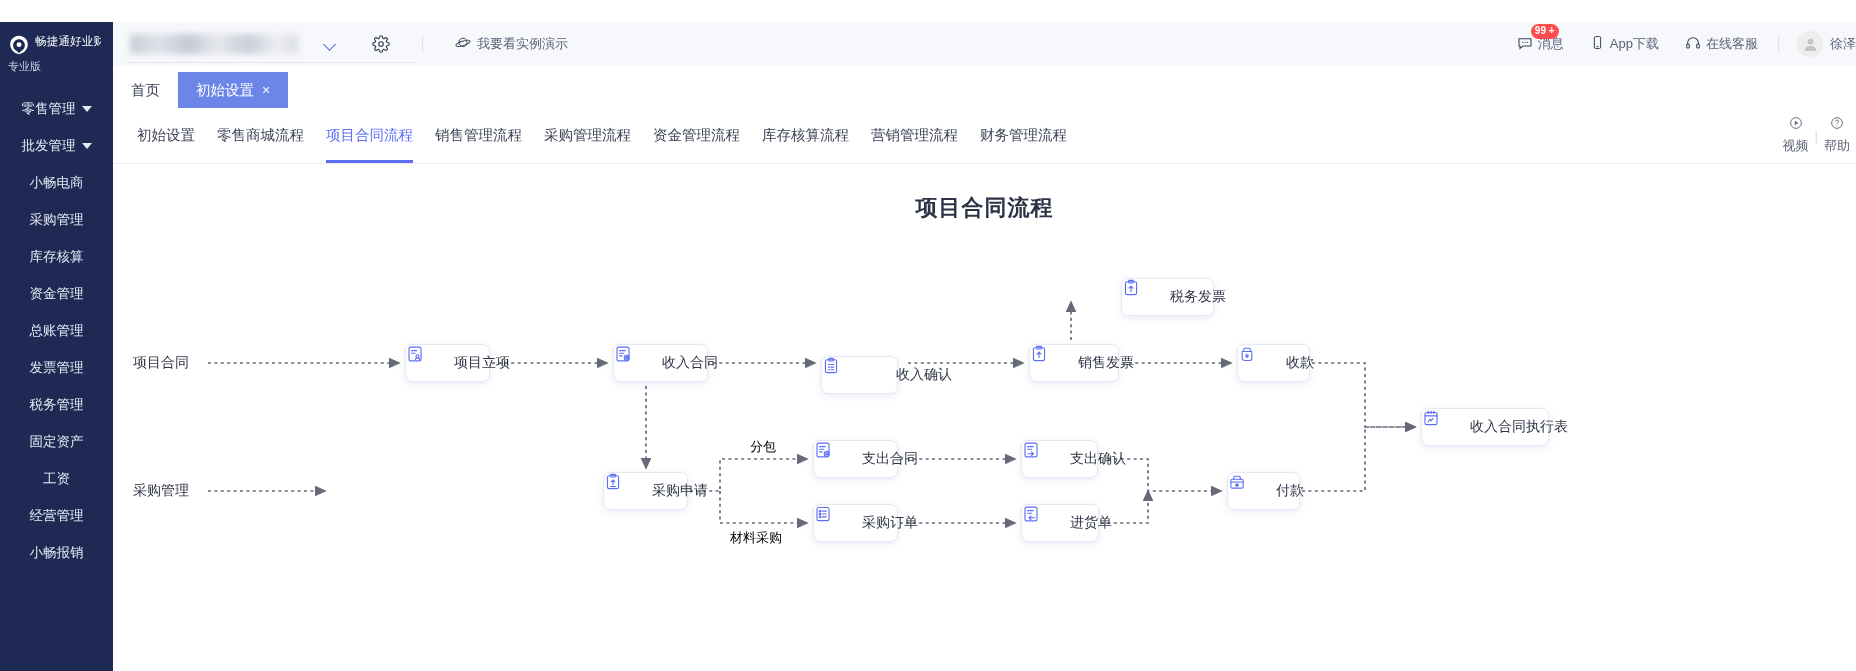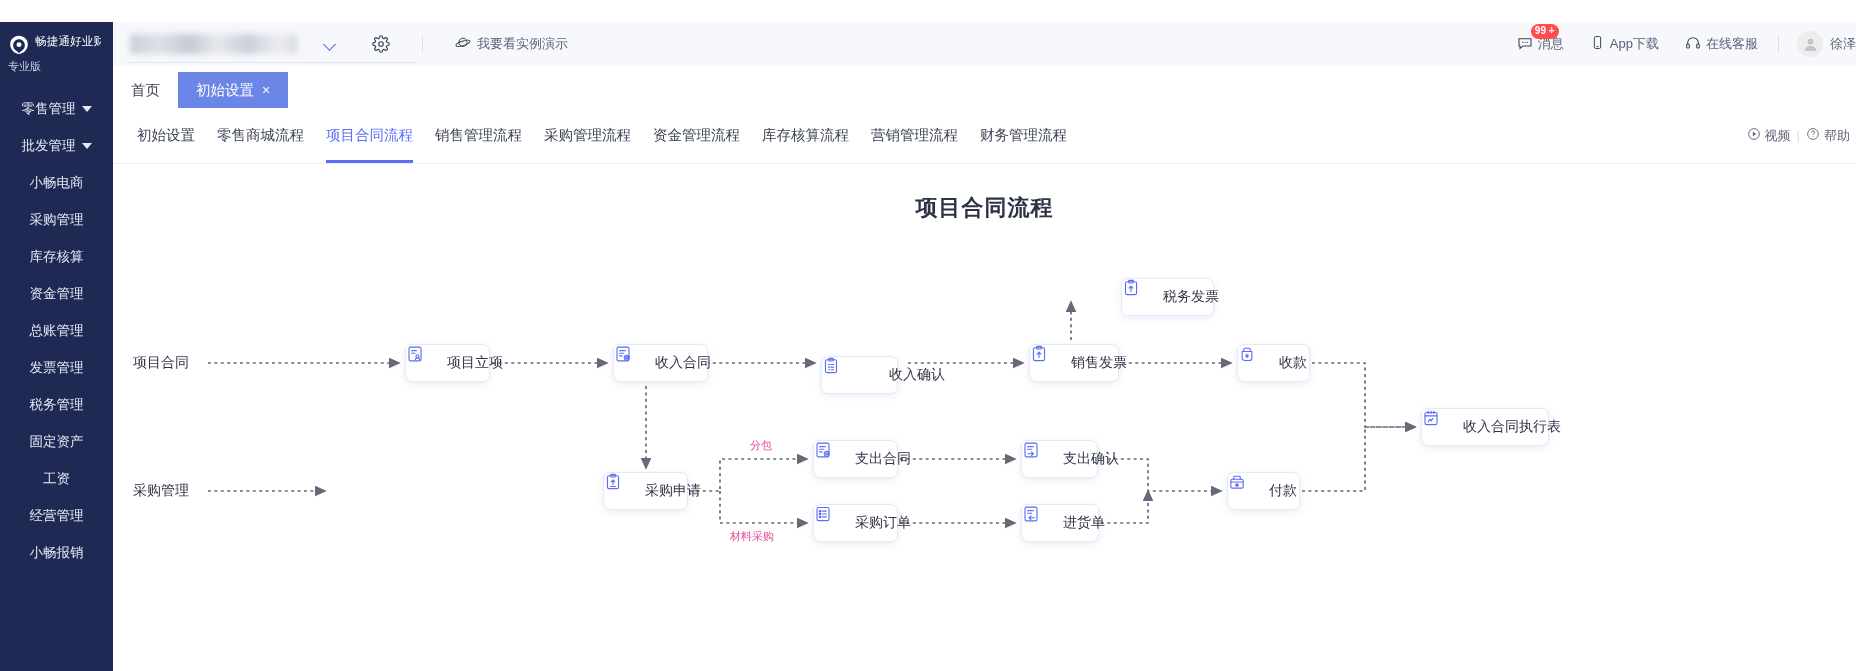--- a/index.html
+++ b/index.html
@@ -87,46 +87,46 @@
     font-size:14.5px; color:#3c4257; padding:0 0 0 0; margin:0 22px 0 0;
     cursor:pointer; position:relative; height:54px; display:flex;align-items:center;
   }
   .stab:first-child{ margin-left:24px; }
   .stab.active{ color:#5b6ef5; }
   .stab.active:after{
     content:""; position:absolute; left:0; right:0; bottom:0; height:2.5px; background:#5b6ef5;
   }
   .subtabs-right{ margin-left:auto; display:flex;align-items:center;gap:6px; padding-right:6px; color:#606677; font-size:13px;}
   .subtabs-right .sep{ color:#d7dae4; }
-  .mini{ display:flex;align-items:center;gap:4px;cursor:pointer;}
+  .mini{ display:flex;align-items:center;gap:4px;cursor:pointer;flex-direction:column;}
 
   
   .canvas{
     position:absolute; left:113px; top:165px; right:0; bottom:0; background:#fff; overflow:hidden;
   }
   .diagram-title{
     position:absolute; left:0; right:0; top:28px; text-align:center;
     font-size:22px; color:#2c3346; font-weight:bold; letter-spacing:1px;
   }
   .flow{ position:absolute; left:0; top:0; width:1743px; height:506px; }
   .flow svg{ position:absolute; left:0; top:0; }
 
   .node{
     position:absolute; height:38px; background:#fff;
     border:1px solid #e7e9f2; border-radius:7px;
     box-shadow:0 2px 7px rgba(90,104,200,.13);
-    display:flex; align-items:center; gap:9px; padding:0 14px;
+    display:flex; align-items:center; gap:16px; padding:0 14px;
     font-size:14px; color:#2f3545; white-space:nowrap; cursor:pointer;
   }
   .node .ic{ width:18px;height:18px; flex:0 0 18px; display:block;}
   .rowlabel{
     position:absolute; font-size:14px; color:#2f3545; white-space:nowrap;
   }
   .edgelabel{
-    position:absolute; font-size:11px; color:#ec4899; white-space:nowrap;
+    position:absolute; font-size:13px; color:#000000; white-space:nowrap;
   }
 </style>
 </head>
 <body>
 
 <div class="app">
 
   <div class="sidebar">
     <div class="brand">
       <span class="brand-logo">

